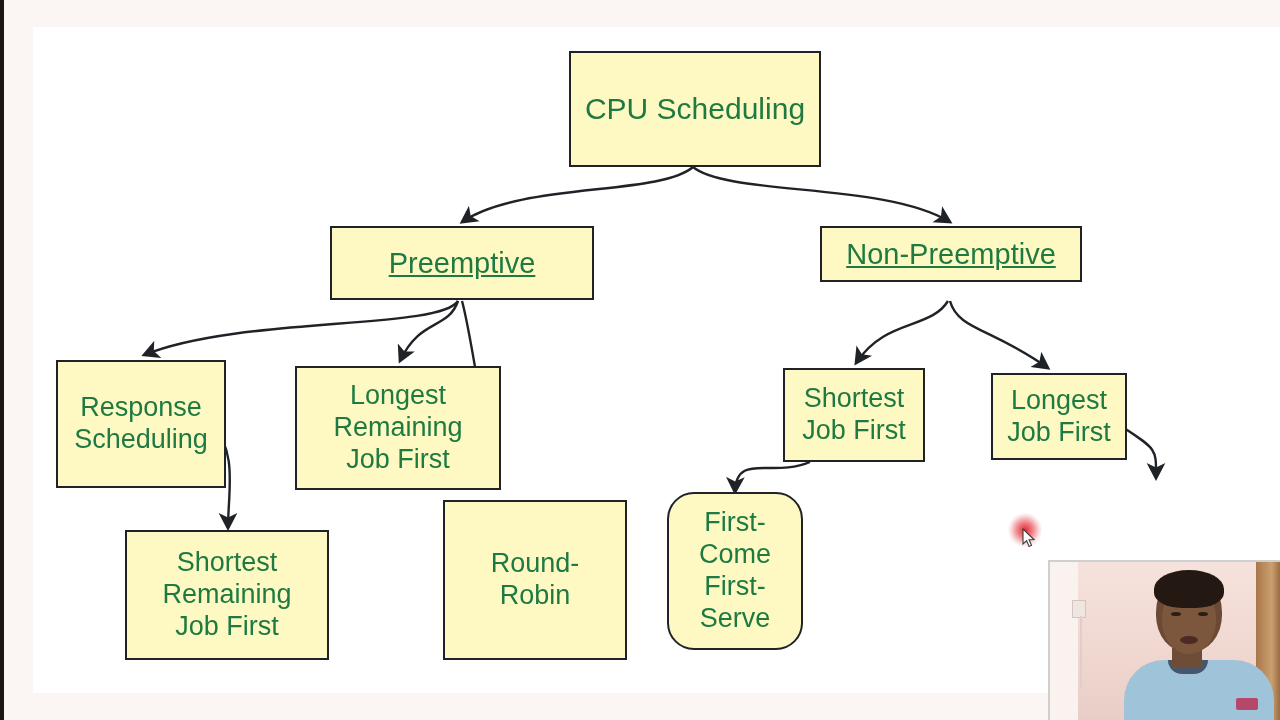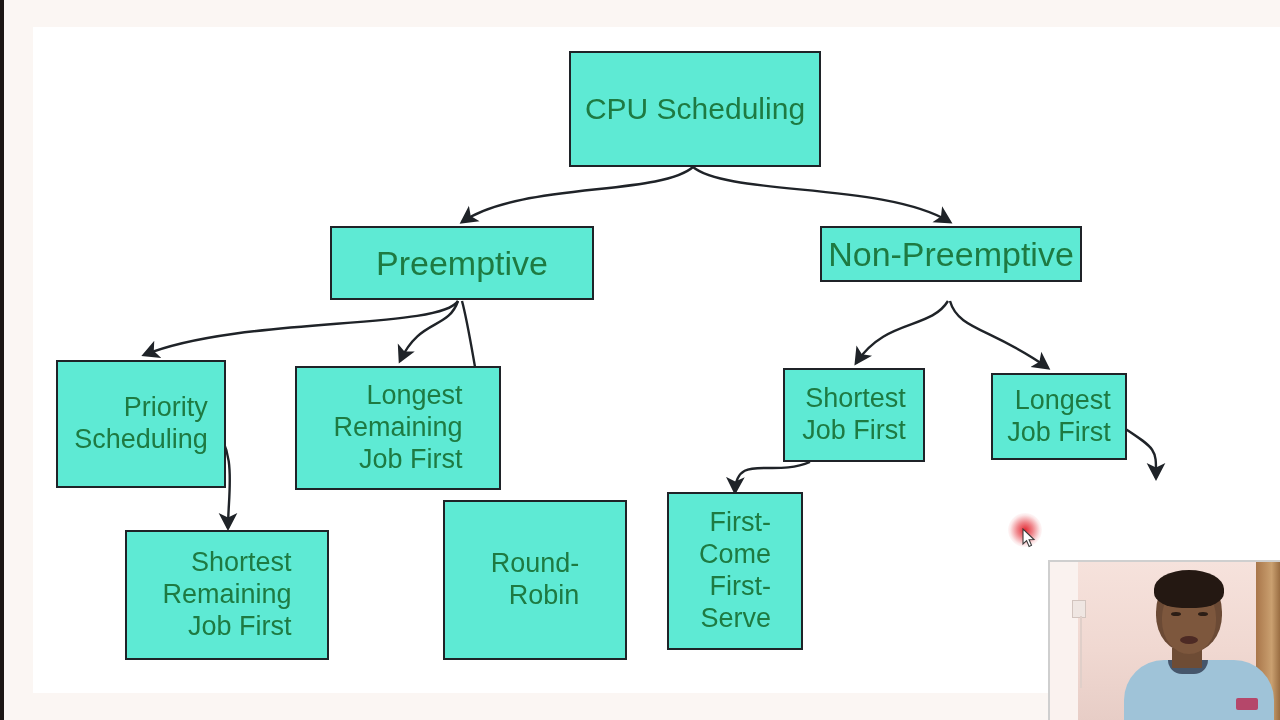--- a/index.html
+++ b/index.html
@@ -33,32 +33,32 @@
   #diagram-svg {
     position: absolute;
     left: 0; top: 0;
     width: 1280px;
     height: 720px;
   }
   .node-box {
     position: absolute;
     box-sizing: border-box;
     border: 2.5px solid #1f2328;
-    background: #5eead4;
+    background: #fef9c3;
     color: #1e7a42;
     display: flex;
     align-items: center;
     justify-content: center;
-    text-align: right;
+    text-align: center;
     line-height: 1.18;
     font-family: "Liberation Sans", sans-serif;
     white-space: pre-line;
   }
   .lvl1 { font-size: 30px; }
-  .lvl2 { font-size: 34px; }
+  .lvl2 { font-size: 29px; text-decoration: underline; }
   .lvl3 { font-size: 27px; }
 
   
   #webcam-overlay {
     position: absolute;
     left: 1048px;
     top: 560px;
     width: 232px;
     height: 160px;
     overflow: hidden;
@@ -173,41 +173,41 @@
       <path d="M1124,428 C1158,450 1156,450 1156,478"></path>
     </g>
   </svg>
 
   <div class="node-box lvl1" style="left:569px; top:51px; width:252px; height:116px;">CPU Scheduling</div>
 
   <div class="node-box lvl2" style="left:330px; top:226px; width:264px; height:74px;">Preemptive</div>
 
   <div class="node-box lvl2" style="left:820px; top:226px; width:262px; height:56px;">Non-Preemptive</div>
 
-  <div class="node-box lvl3" style="left:56px; top:360px; width:170px; height:128px;">Priority
+  <div class="node-box lvl3" style="left:56px; top:360px; width:170px; height:128px;">Response
 Scheduling</div>
 
   <div class="node-box lvl3" style="left:295px; top:366px; width:206px; height:124px;">Longest
 Remaining
 Job First</div>
 
   <div class="node-box lvl3" style="left:443px; top:500px; width:184px; height:160px;">Round-
 Robin</div>
 
   <div class="node-box lvl3" style="left:125px; top:530px; width:204px; height:130px;">Shortest
 Remaining
 Job First</div>
 
   <div class="node-box lvl3" style="left:783px; top:368px; width:142px; height:94px;">Shortest
 Job First</div>
 
   <div class="node-box lvl3" style="left:991px; top:373px; width:136px; height:87px;">Longest
 Job First</div>
 
-  <div class="node-box lvl3" style="left:667px; top:492px; width:136px; height:158px;">First-
+  <div class="node-box lvl3" style="left:667px; top:492px; width:136px; height:158px;border-radius:27px;">First-
 Come
 First-
 Serve</div>
 
 
   <div id="click-highlight"></div>
   <svg id="mouse-cursor" viewBox="0 0 14 20" xmlns="http://www.w3.org/2000/svg">
     <path d="M1,1 L1,16 L4.6,12.6 L7.1,18.4 L9.5,17.3 L7.1,11.8 L12,11.6 Z" fill="#ffffff" stroke="#3a3a3a" stroke-width="1.1"></path>
   </svg>
 

